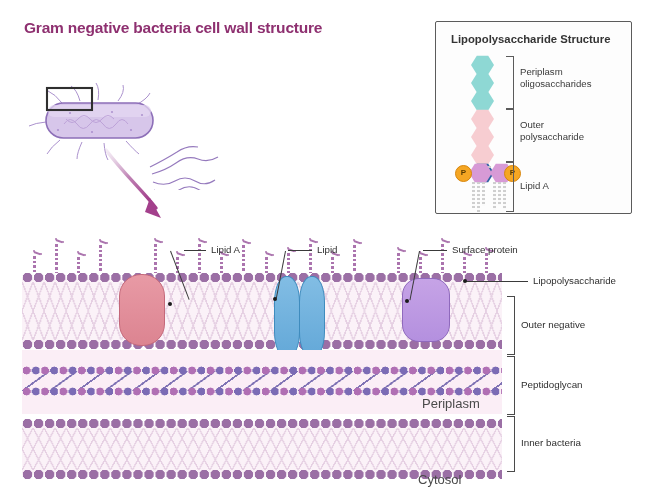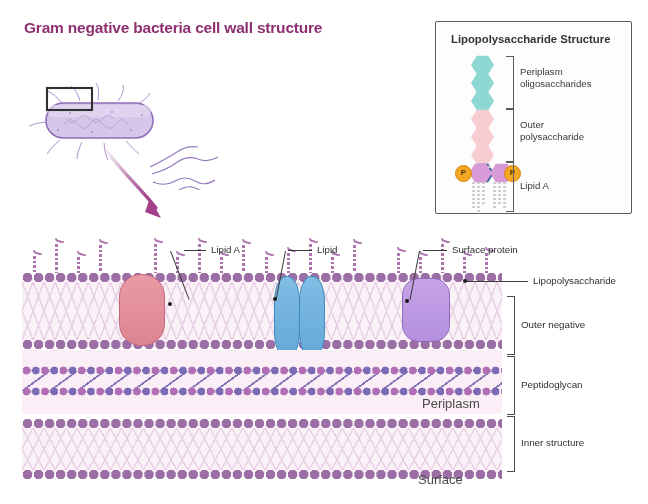--- a/index.html
+++ b/index.html
@@ -327,21 +327,21 @@
 
   <div style="position:absolute;left:0;top:146px;width:480px;height:62px;">
     <div class="lipid-fill" style="top:5px;height:52px;"></div>
     <div class="heads" style="top:0;"></div>
     <div class="tails-up" style="top:10px;height:21px;"></div>
     <div class="tails-up" style="top:31px;height:21px;transform:scaleY(-1);"></div>
     <div class="heads" style="top:51px;"></div>
   </div>
 </div>
 
-<div class="inner-lbl" style="left:418px;top:472px;">Surface</div>
+<div class="inner-lbl" style="left:418px;top:472px;">Cytosol</div>
 
 <div class="leader" style="left:184px;top:250px;width:22px;height:1.2px;"></div>
 <div class="leader" style="left:170px;top:251px;width:1.2px;height:52px;transform:rotate(-21deg);transform-origin:top center;"></div>
 <div class="dot" style="left:168px;top:302px;"></div>
 <div class="callout" style="left:211px;top:244px;">Lipid A</div>
 
 <div class="leader" style="left:288px;top:250px;width:24px;height:1.2px;"></div>
 <div class="leader" style="left:285px;top:251px;width:1.2px;height:48px;transform:rotate(11deg);transform-origin:top center;"></div>
 <div class="dot" style="left:273px;top:297px;"></div>
 <div class="callout" style="left:317px;top:244px;">Lipid</div>
@@ -355,13 +355,13 @@
 <div class="dot" style="left:463px;top:279px;"></div>
 <div class="callout" style="left:533px;top:275px;text-align:right;">Lipopolysaccharide</div>
 
 <div class="brkt" style="left:507px;top:296px;height:57px;"></div>
 <div class="region-lbl" style="left:521px;top:319px;">Outer negative</div>
 
 <div class="brkt" style="left:507px;top:356px;height:57px;"></div>
 <div class="region-lbl" style="left:521px;top:379px;">Peptidoglycan</div>
 
 <div class="brkt" style="left:507px;top:416px;height:54px;"></div>
-<div class="region-lbl" style="left:521px;top:437px;">Inner structure</div>
+<div class="region-lbl" style="left:521px;top:437px;">Inner bacteria</div>
 
 </body></html>

